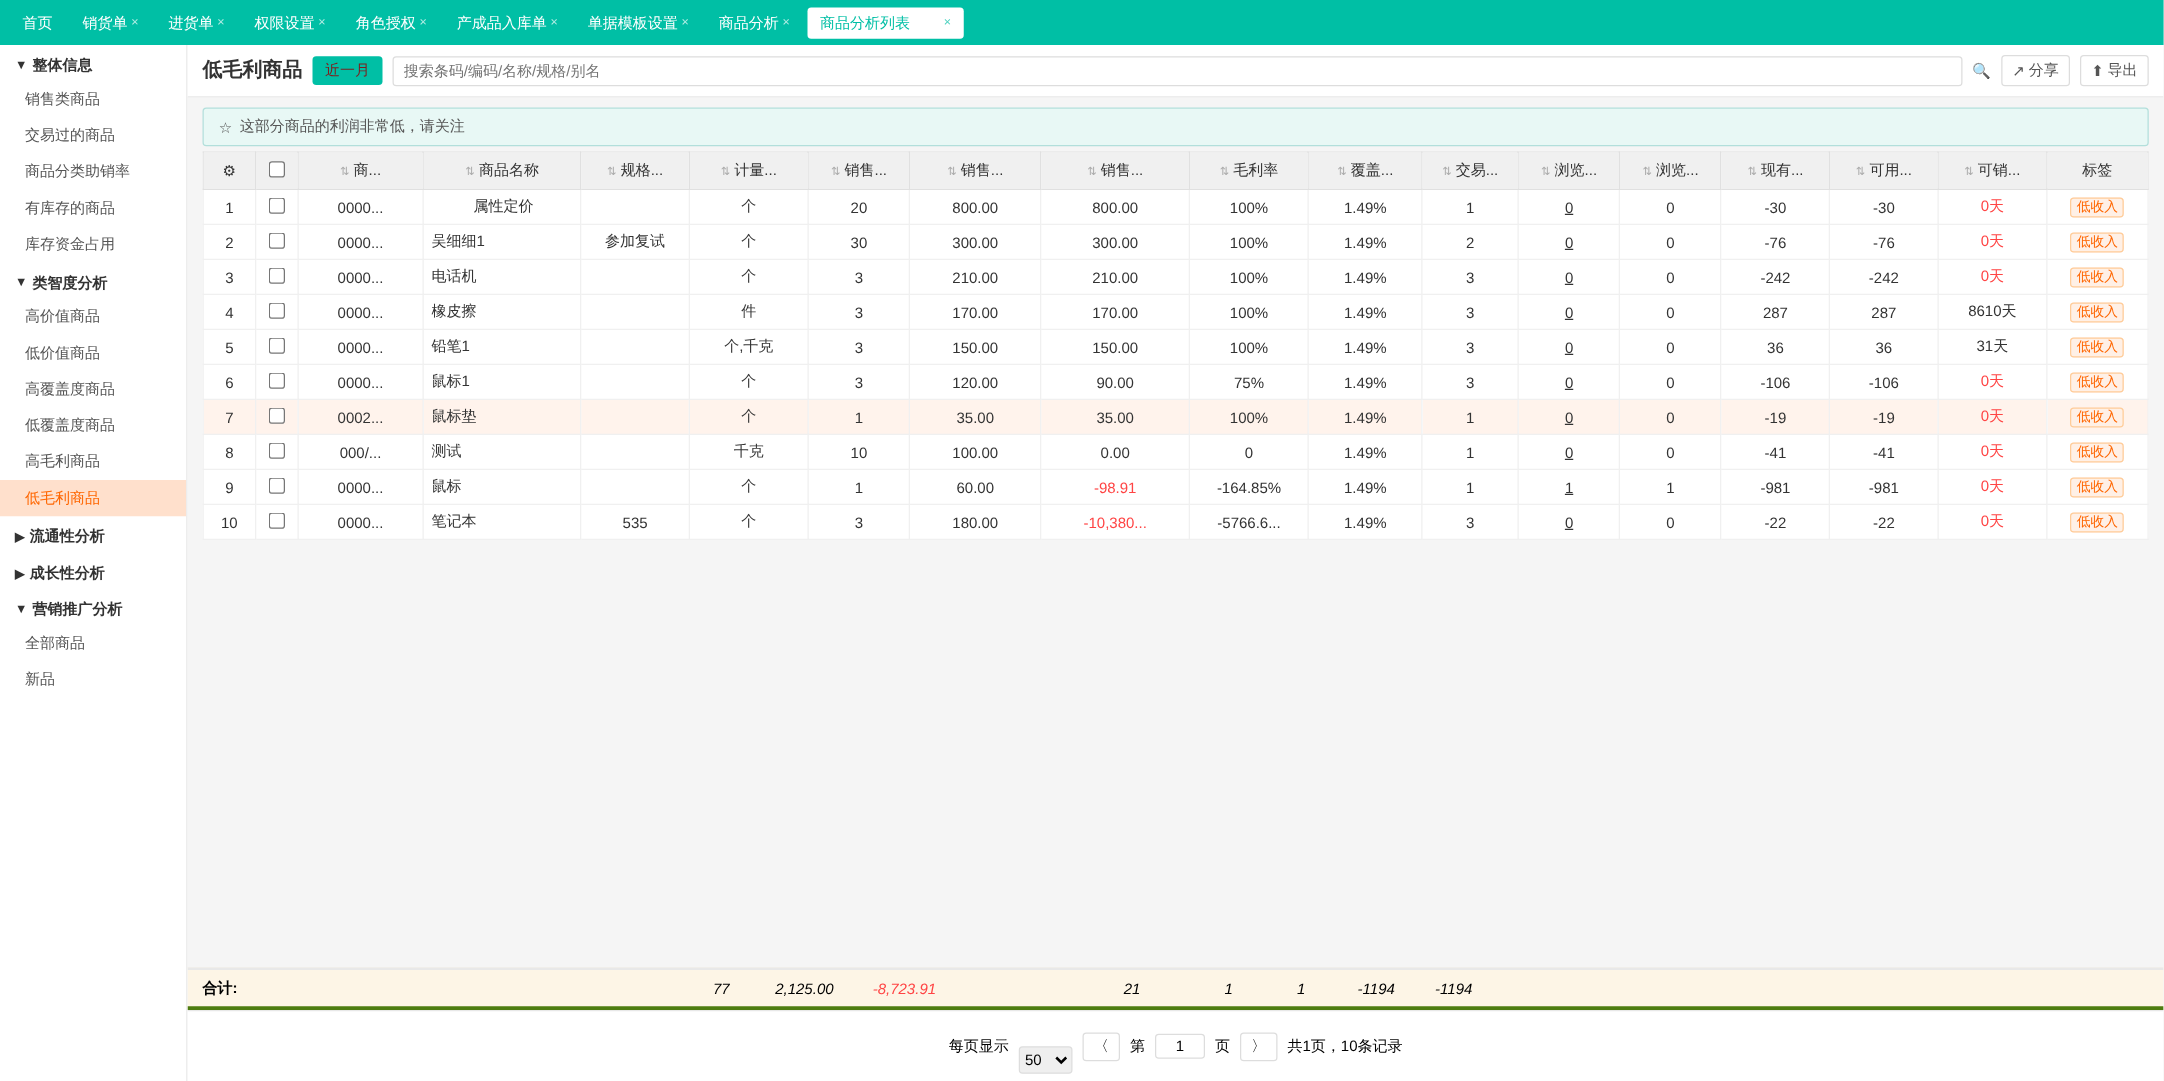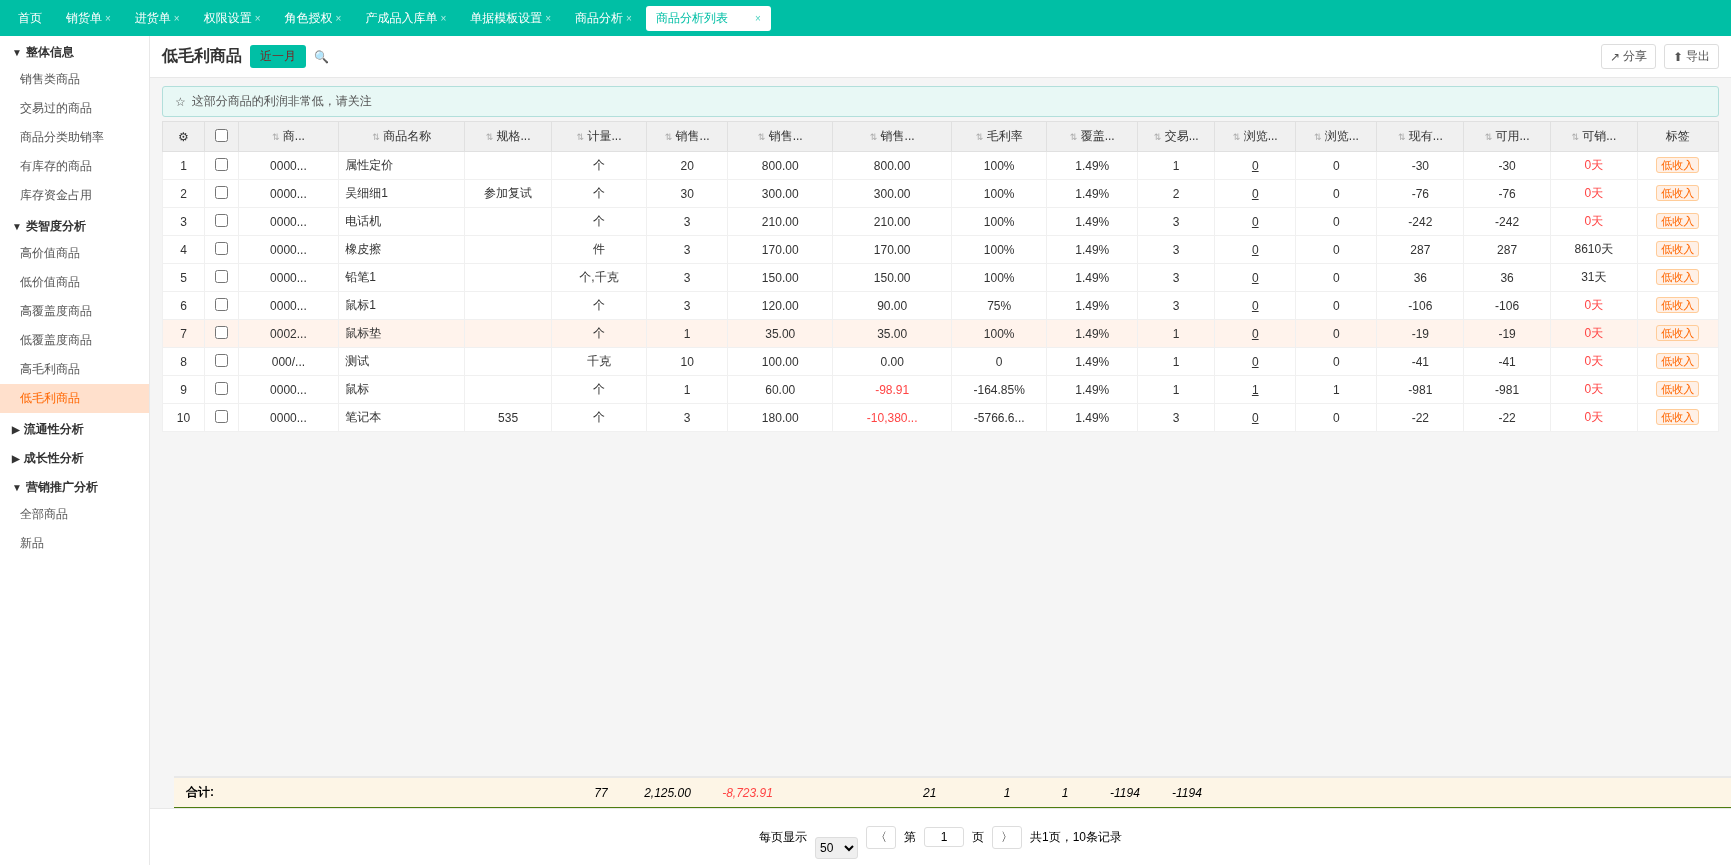--- a/index.html
+++ b/index.html
@@ -174,22 +174,21 @@
     .underline-link { text-decoration: underline; cursor: pointer; }
 
     
     .table-footer {
       background: #fdf5e6;
       border-top: 2px solid #e8e8e8;
       display: flex;
       align-items: center;
       padding: 6px 12px;
       flex-shrink: 0;
-      border-bottom: 1px solid #4d7c0f;
-      margin-left: 24px;
+      border-bottom: 3px solid #4d7c0f;
     }
     .footer-label { font-weight: bold; margin-right: 12px; }
     .footer-cells {
       display: flex;
       flex: 1;
       font-style: italic;
     }
 
     
     .pagination-bar {
@@ -309,20 +308,21 @@
     </div>
     <div class="sidebar-item">全部商品</div>
     <div class="sidebar-item">新品</div>
   </aside>
 
   <div class="content">
 
     <div class="content-header">
       <span class="page-title">低毛利商品</span>
       <button class="filter-btn">近一月</button>
+      <input class="search-box" type="text" placeholder="搜索条码/编码/名称/规格/别名" style="">
       <span class="search-icon">🔍</span>
       <div class="action-btns">
         <button class="action-btn">
           <span>↗</span>
           <span>分享</span>
         </button>
         <button class="action-btn">
           <span>⬆</span>
           <span>导出</span>
         </button>
@@ -376,21 +376,21 @@
             <th><span class="sort-icon">⇅</span> 可用...</th>
             <th><span class="sort-icon">⇅</span> 可销...</th>
             <th>标签</th>
           </tr>
         </thead>
         <tbody id="table-body">
         <tr>
     <td>1</td>
     <td><input type="checkbox" style=""></td>
     <td>0000...</td>
-    <td style="text-align:left;padding-left:6px">属性定价</td>
+    <td style="text-align:center;padding-left:6px">属性定价</td>
     <td></td>
     <td>个</td>
     <td>20</td>
     <td>800.00</td>
     <td class="">800.00</td>
     <td>100%</td>
     <td>1.49%</td>
     <td>1</td>
     <td><span class="underline-link">0</span></td>
     <td>0</td>

